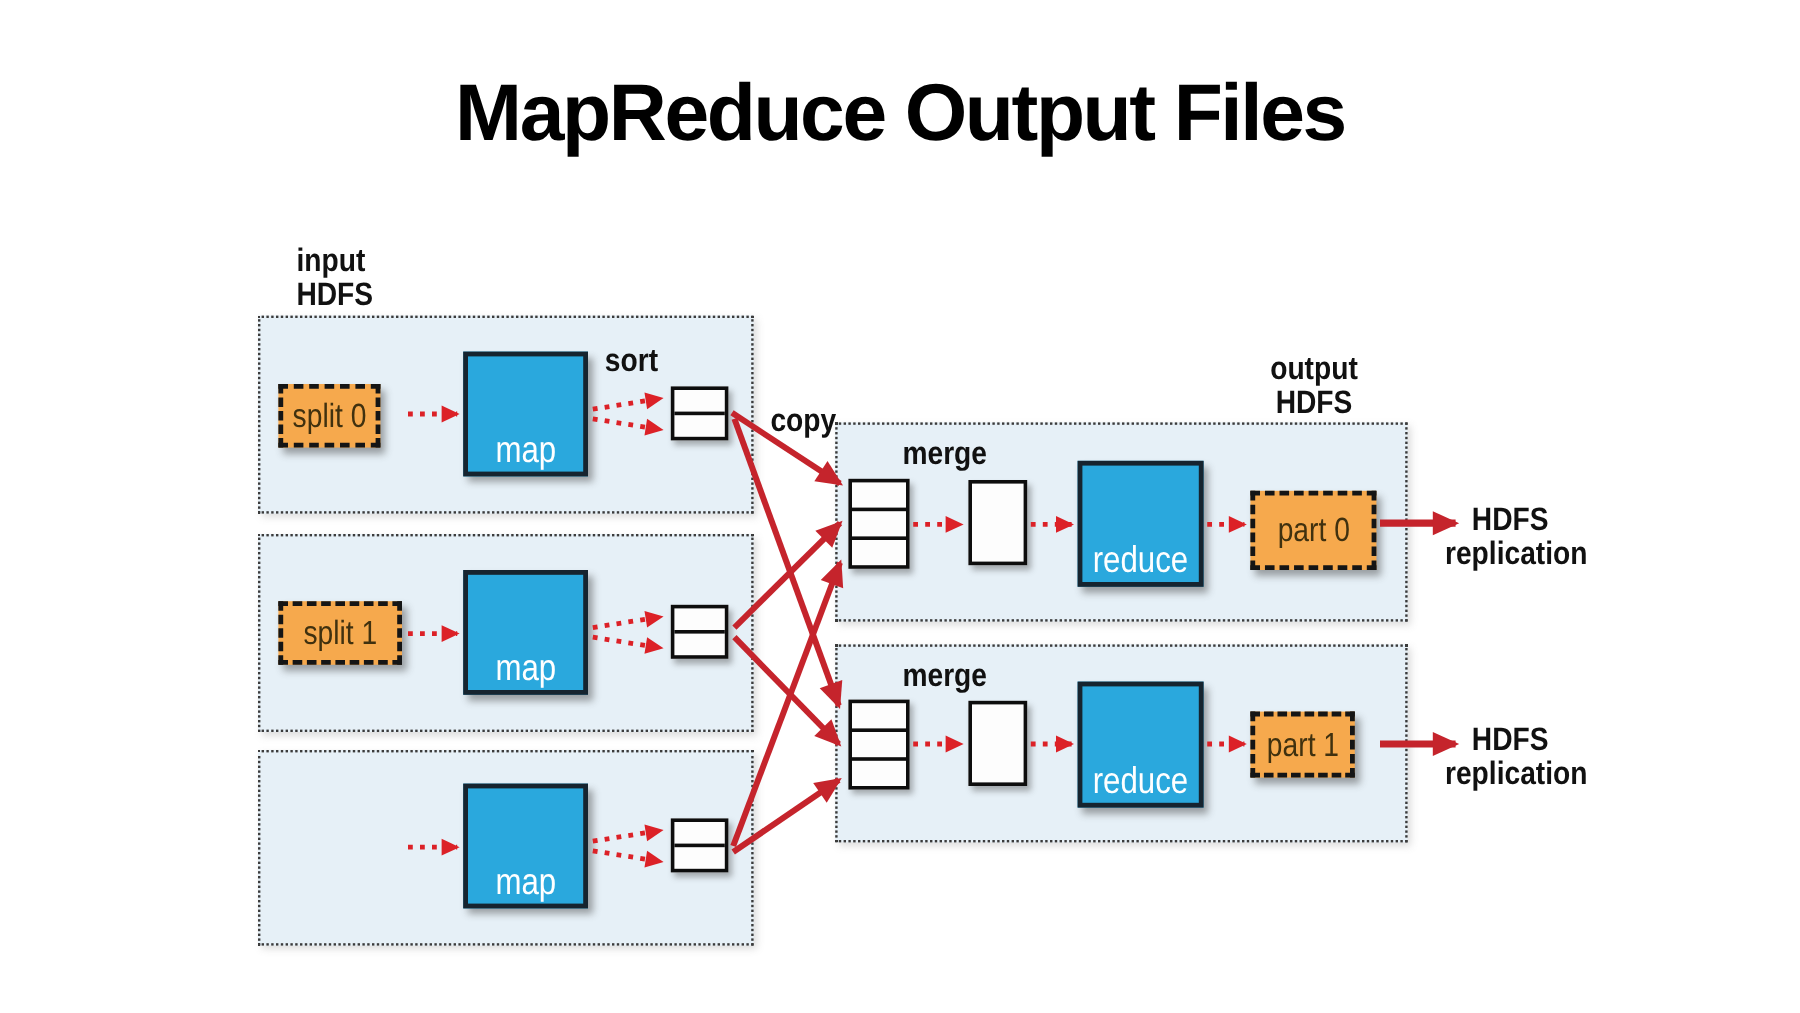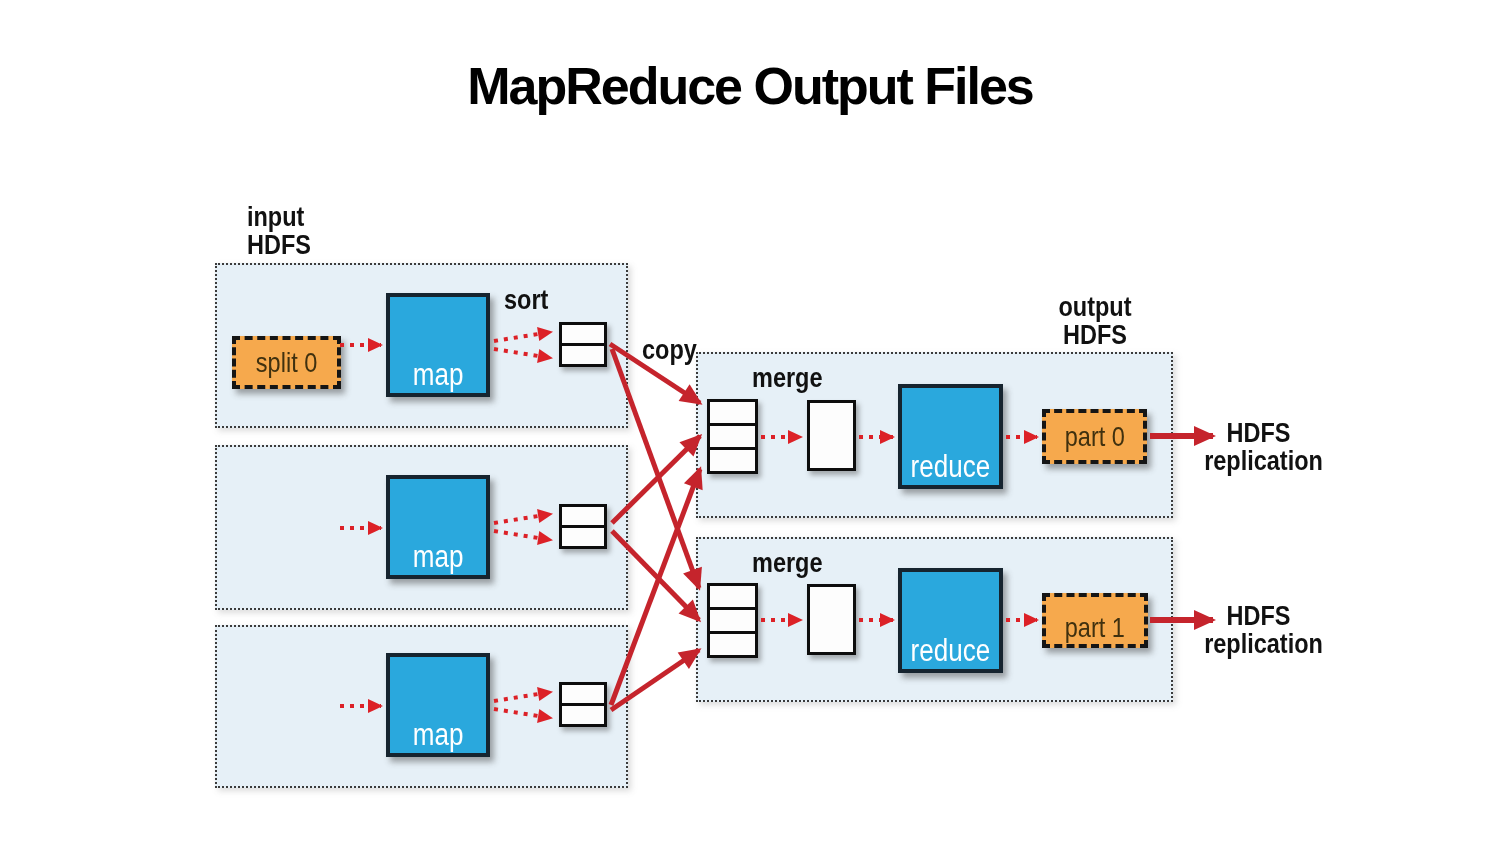--- a/index.html
+++ b/index.html
@@ -2,21 +2,21 @@
 <html style="--title-text: #000000; --label-text: #111111; --box-blue: #2aa8dd; --box-blue-border: #16242f; --box-orange: #f6a94d; --box-orange-text: #40310f; --panel-bg: #e6f0f7; --arrow-red-solid: #c5242c; --arrow-red-dotted: #dc2127;"><head>
 <meta charset="utf-8">
 <style>
   html,body { margin:0; padding:0; background:#ffffff; }
   .canvas {
     position:relative; width:1500px; height:844px; overflow:hidden;
     background:#fff; font-family:"Liberation Sans", sans-serif;
   }
   .title {
     position:absolute; left:0; right:0; top:56px; text-align:center;
-    font-size:52px; font-weight:bold; letter-spacing:-2px; color:var(--title-text,#000);
+    font-size:67px; font-weight:bold; letter-spacing:-2px; color:var(--title-text,#000);
   }
   .panel {
     position:absolute; background:var(--panel-bg,#e6f0f7);
     border:2px dotted #3b3b3b; box-shadow:3px 3px 6px rgba(120,120,120,.25);
     box-sizing:border-box; z-index:1;
   }
   .box {
     position:absolute; box-sizing:border-box; z-index:2;
     display:flex; align-items:center; justify-content:center;
   }
@@ -88,22 +88,25 @@
     <span style="display:block">replication</span>
   </div>
 
   <div class="panel" style="left:215px; top:263px; width:413px; height:165px;"></div>
   <div class="panel" style="left:215px; top:445px; width:413px; height:165px;"></div>
   <div class="panel" style="left:215px; top:625px; width:413px; height:163px;"></div>
 
   <div class="panel" style="left:696px; top:352px; width:477px; height:166px;"></div>
   <div class="panel" style="left:696px; top:537px; width:477px; height:165px;"></div>
 
-  <div class="box orangebox" style="left:232px; top:336px; width:109px; height:53px;">
+  <div class="box orangebox" style="left:232px; top:320px; width:85px; height:53px;">
     <span class="t">split 0</span>
+  </div>
+  <div class="box orangebox" style="left:232px; top:501px; width:103px; height:53px;">
+    <span class="t">split 1</span>
   </div>
 
   <div class="box bluebox" style="left:386px; top:293px; width:104px; height:104px;">
     <span class="t">map</span>
   </div>
   <div class="box bluebox" style="left:386px; top:475px; width:104px; height:104px;">
     <span class="t">map</span>
   </div>
   <div class="box bluebox" style="left:386px; top:653px; width:104px; height:104px;">
     <span class="t">map</span>
@@ -136,24 +139,24 @@
   <div class="whitebox" style="left:807px; top:400px; width:49px; height:71px;"></div>
   <div class="whitebox" style="left:807px; top:584px; width:49px; height:71px;"></div>
 
   <div class="box bluebox" style="left:898px; top:384px; width:105px; height:105px;">
     <span class="t">reduce</span>
   </div>
   <div class="box bluebox" style="left:898px; top:568px; width:105px; height:105px;">
     <span class="t">reduce</span>
   </div>
 
-  <div class="box orangebox" style="left:1042px; top:409px; width:105px; height:55px;">
+  <div class="box orangebox" style="left:1042px; top:409px; width:105px; height:66px;">
     <span class="t">part 0</span>
   </div>
-  <div class="box orangebox" style="left:1042px; top:593px; width:106px; height:55px;align-items:flex-end;">
+  <div class="box orangebox" style="left:1042px; top:593px; width:87px; height:55px;">
     <span class="t">part 1</span>
   </div>
 
   <svg class="overlay" width="1500" height="844" viewBox="0 0 1500 844">
     <defs>
       <marker id="mh-dot" markerUnits="userSpaceOnUse" markerWidth="17" markerHeight="16" refX="14" refY="8" orient="auto">
         <path d="M1,1 L16,8 L1,15 Z" fill="#dc2127"></path>
       </marker>
       <marker id="mh-sol" markerUnits="userSpaceOnUse" markerWidth="24" markerHeight="22" refX="20" refY="11" orient="auto">
         <path d="M1,1 L23,11 L1,21 Z" fill="#c5242c"></path>

